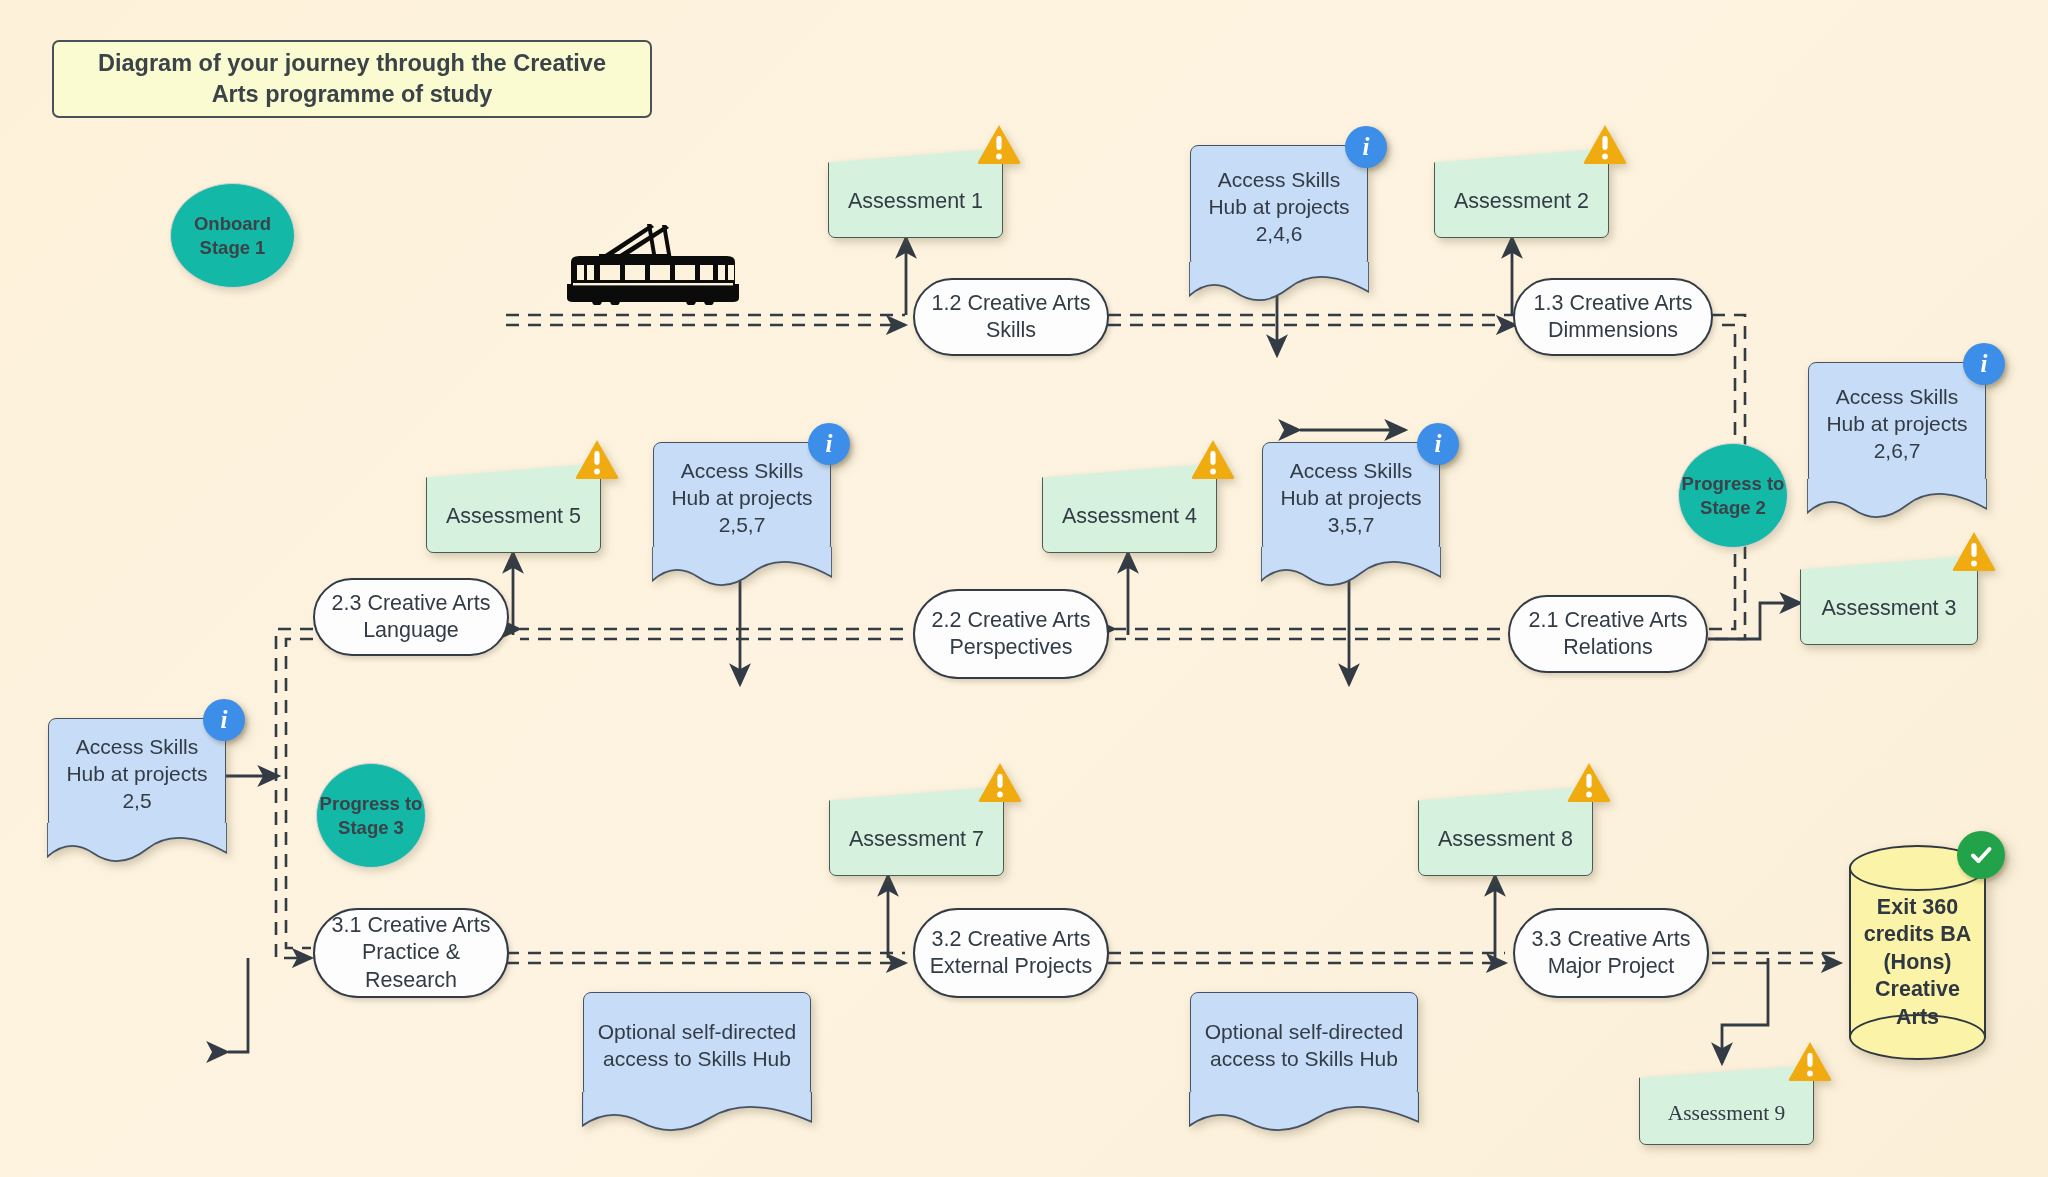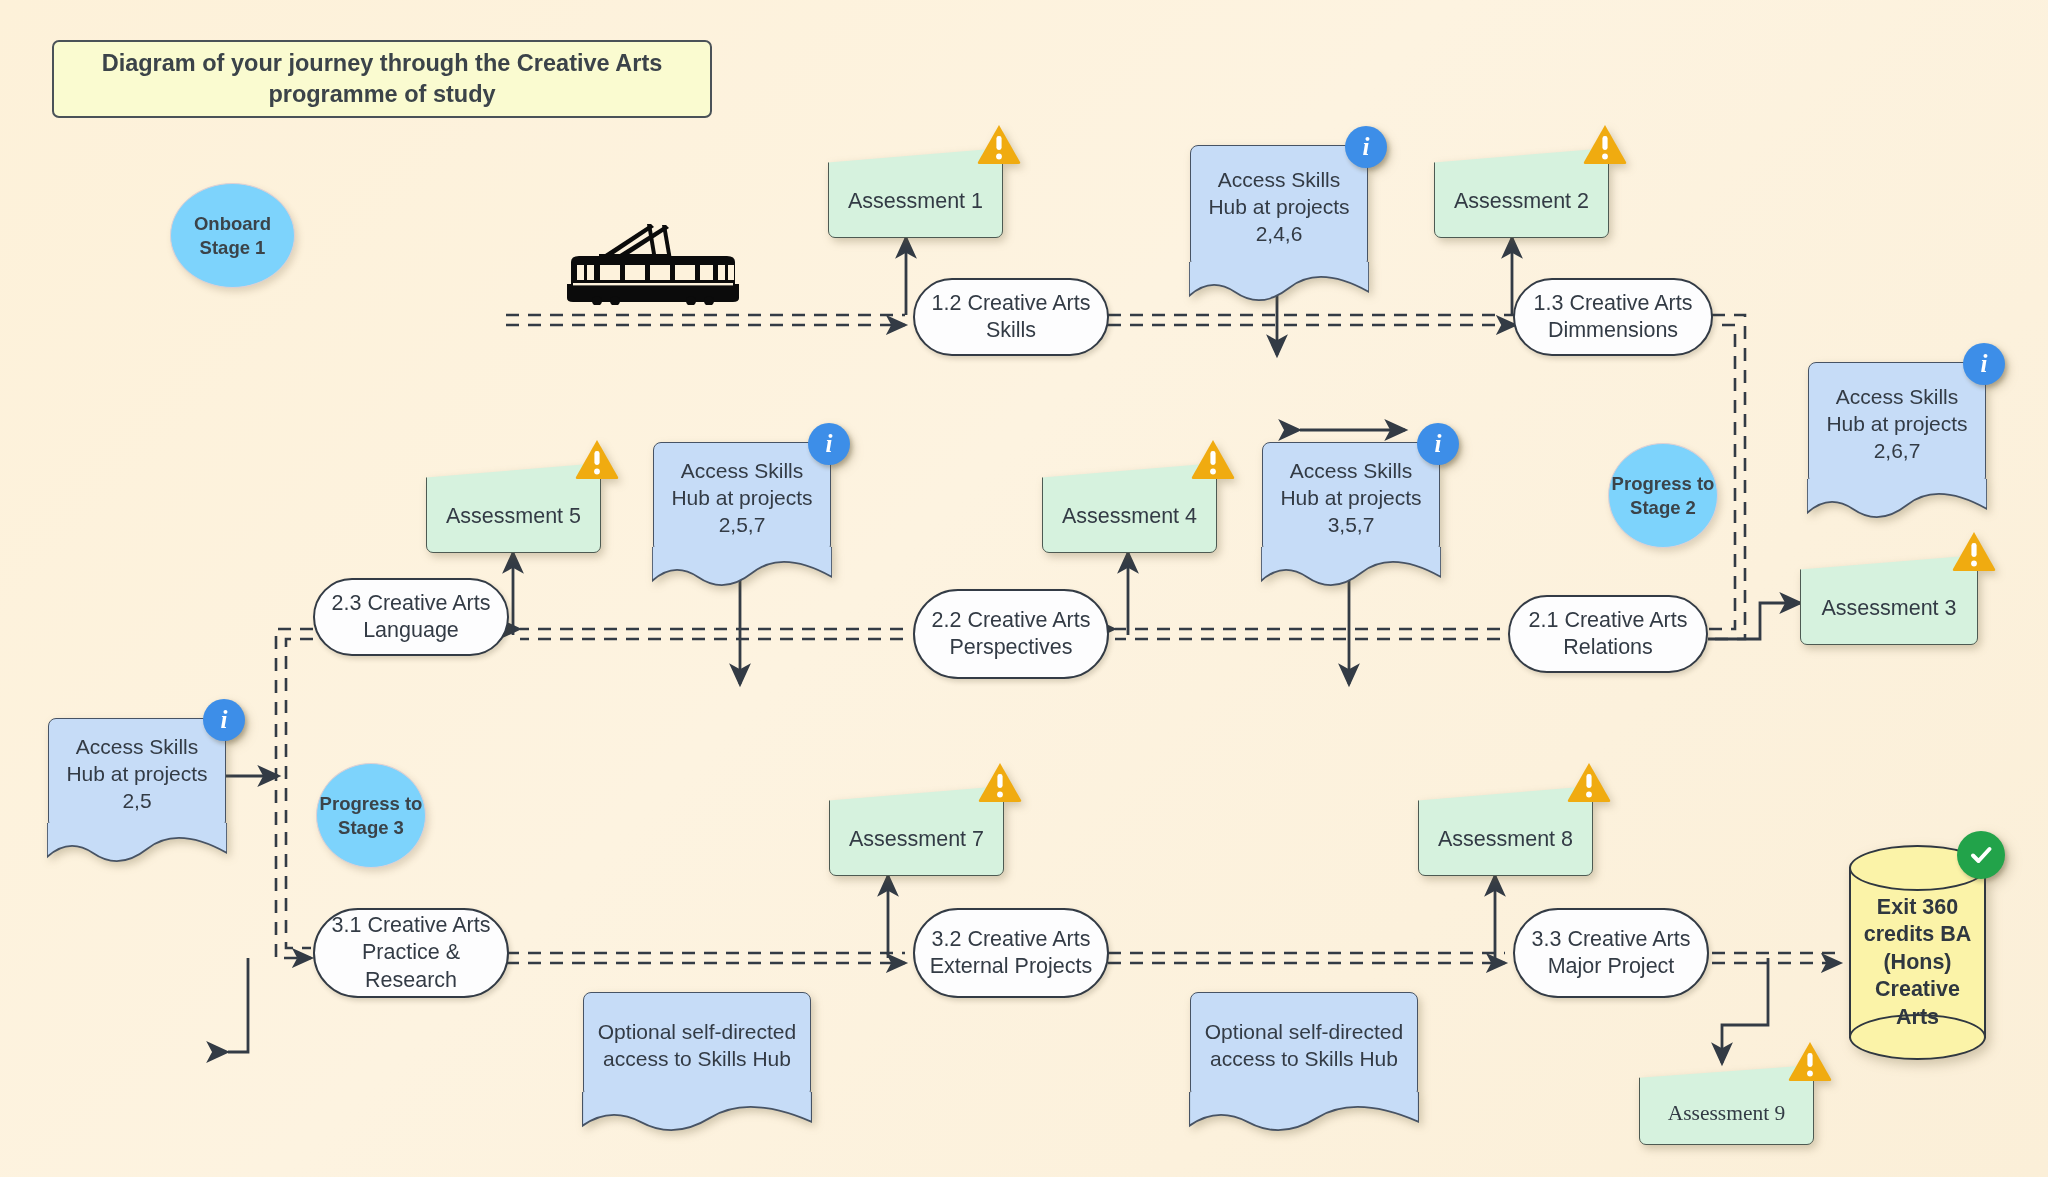--- a/index.html
+++ b/index.html
@@ -11,39 +11,39 @@
     color:#333b45;
   }
   #stage{position:relative;width:2048px;height:1177px;}
 
   svg.edges{position:absolute;left:0;top:0;width:2048px;height:1177px;pointer-events:none;}
 
   .node{position:absolute;box-sizing:border-box;}
 
   
   .title-box{
-    left:52px;top:40px;width:660px;height:78px;
+    left:52px;top:40px;width:600px;height:78px;
     background:#fafbd0;border:2px solid #4a5258;border-radius:7px;
     display:flex;align-items:center;justify-content:center;text-align:center;
     font-weight:bold;font-size:23.5px;line-height:1.3;color:#3b4349;
     padding:4px 18px;
   }
 
   
   .module{
     background:#fdfdfe;border:2.6px solid #333b45;border-radius:46px;
     display:flex;align-items:center;justify-content:center;text-align:center;
     font-size:21.5px;line-height:1.27;color:#333b45;
     box-shadow:2px 3px 5px rgba(80,70,40,.20);
     padding:4px 10px;
   }
 
   
   .milestone{
-    background:#7dd3fc;border:1.6px solid #ddd0d4;border-radius:50%;
+    background:#14b8a6;border:1.6px solid #ddd0d4;border-radius:50%;
     display:flex;align-items:center;justify-content:center;text-align:center;
     font-weight:bold;font-size:18.5px;line-height:1.28;color:#3b4349;
     box-shadow:3px 4px 7px rgba(120,100,70,.22);
   }
 
   
   .assessment{filter:drop-shadow(3px 4px 4px rgba(110,95,60,.30));}
   .assessment .face{
     position:absolute;inset:0;
     background:#d6f2de;
@@ -187,21 +187,21 @@
     </g>
   </svg>
 
   <div class="node title-box">
     <span>Diagram of your journey through the Creative Arts programme of study</span>
   </div>
 
   <div class="node milestone" style="left:170px;top:183px;width:125px;height:105px;">
     <span>Onboard Stage 1</span>
   </div>
-  <div class="node milestone" style="left:1608px;top:443px;width:110px;height:105px;">
+  <div class="node milestone" style="left:1678px;top:443px;width:110px;height:105px;">
     <span>Progress to Stage 2</span>
   </div>
   <div class="node milestone" style="left:316px;top:763px;width:110px;height:105px;">
     <span>Progress to Stage 3</span>
   </div>
 
   <div class="tram" style="left:553px;top:210px;width:200px;height:95px;">
     <svg viewBox="0 0 200 95" width="200" height="95">
       <g fill="#0b0b0b">
         <path d="M46,48 L98,14 L101,17 L52,50 Z"></path>

